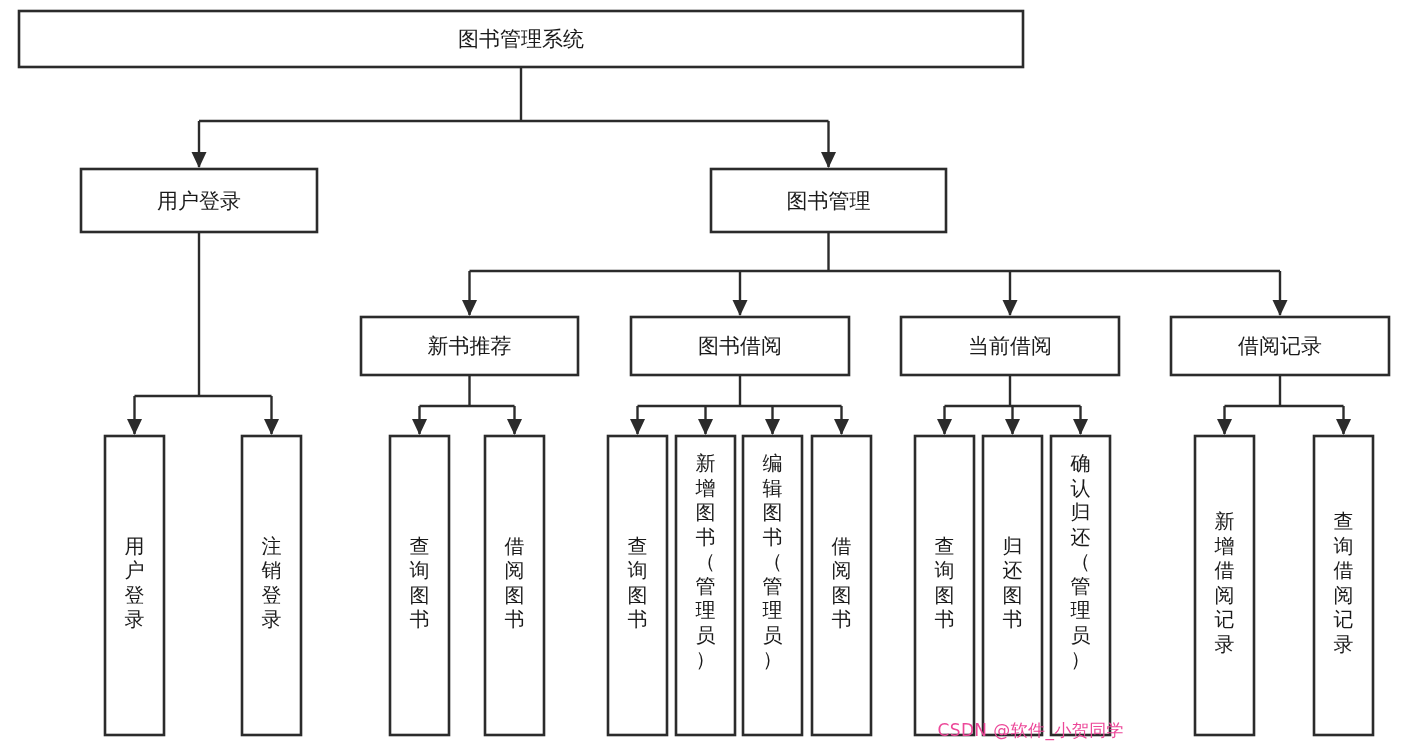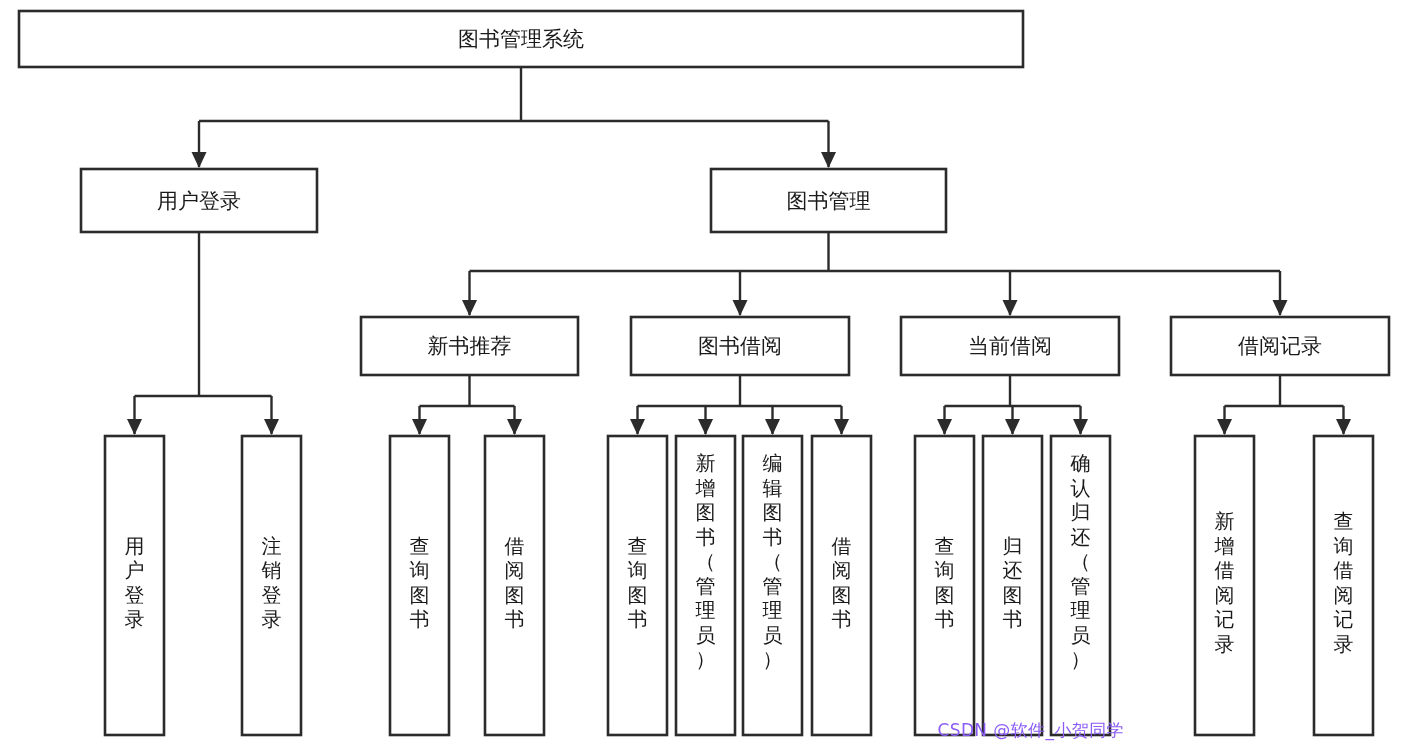--- a/index.html
+++ b/index.html
@@ -51,21 +51,21 @@
     fill: none;
   }
   .arrow-head {
     fill: #2b2b2b;
     stroke: none;
   }
   .watermark {
     position: absolute;
     right: 10px;
     bottom: 5px;
-    color: #8b5cf6;
+    color: #ec4899;
     font-size: 17px;
     font-family: "DejaVu Sans", "Liberation Sans", sans-serif;
     white-space: nowrap;
     letter-spacing: 0.4px;
     user-select: none;
   }
 </style>
 </head>
 <body>
 

